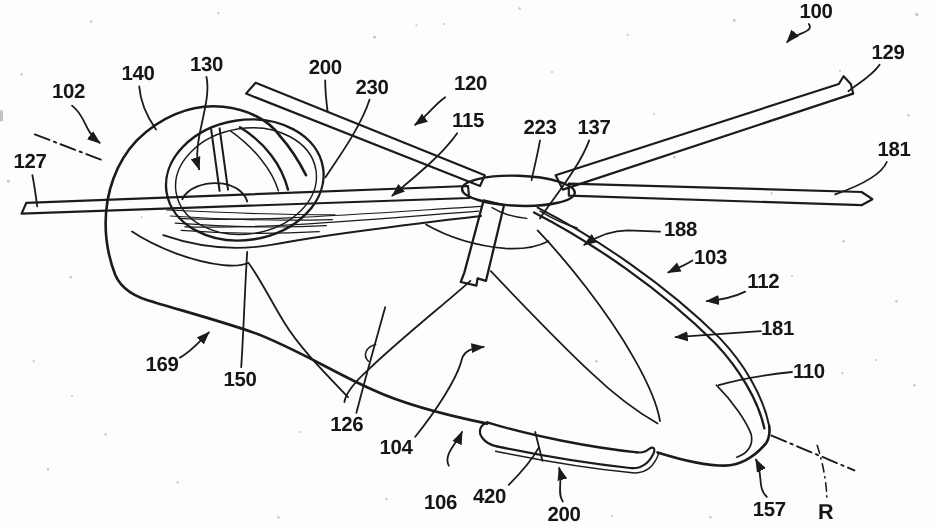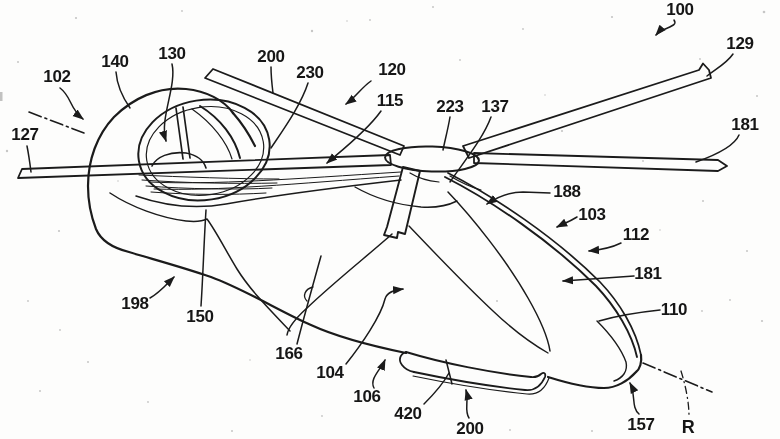--- a/index.html
+++ b/index.html
@@ -171,21 +171,21 @@
     <div class="ref" style="left:390px;top:101px">115</div>
     <div class="ref" style="left:450px;top:107px">223</div>
     <div class="ref" style="left:495px;top:107px">137</div>
     <div class="ref" style="left:567px;top:192px">188</div>
     <div class="ref" style="left:592px;top:215px">103</div>
     <div class="ref" style="left:636px;top:235px">112</div>
     <div class="ref" style="left:648px;top:274px">181</div>
     <div class="ref" style="left:674px;top:310px">110</div>
     <div class="ref" style="left:641px;top:425px">157</div>
     <div class="ref big" style="left:688px;top:427px">R</div>
-    <div class="ref" style="left:135px;top:304px">198</div>
+    <div class="ref" style="left:135px;top:304px">169</div>
     <div class="ref" style="left:200px;top:317px">150</div>
-    <div class="ref" style="left:289px;top:354px">166</div>
+    <div class="ref" style="left:289px;top:354px">126</div>
     <div class="ref" style="left:330px;top:373px">104</div>
-    <div class="ref" style="left:367px;top:397px">106</div>
+    <div class="ref" style="left:367px;top:419px">106</div>
     <div class="ref" style="left:408px;top:414px">420</div>
     <div class="ref" style="left:470px;top:429px">200</div>
   </div>
 </div>
 
 </body></html>

